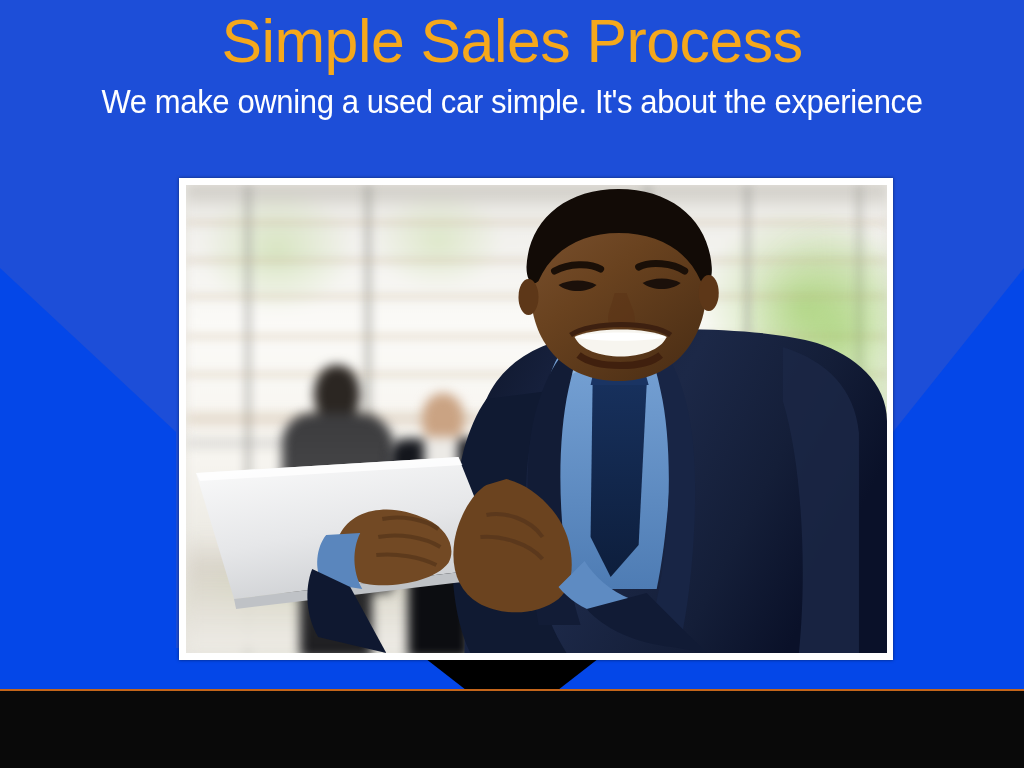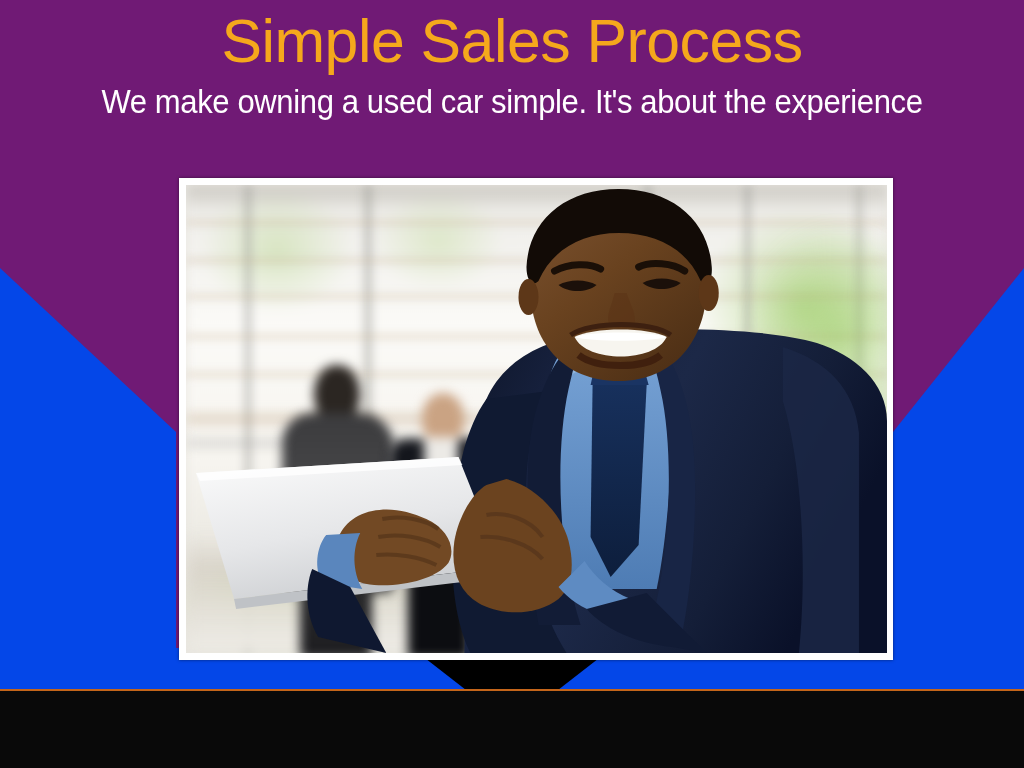--- a/index.html
+++ b/index.html
@@ -2,21 +2,21 @@
 <html><head>
 <meta charset="utf-8">
 <style>
   * { margin:0; padding:0; box-sizing:border-box; }
   html,body { width:1024px; height:768px; overflow:hidden; background:#000; }
   body { font-family:"Liberation Sans", sans-serif; }
 
   .stage {
     position:relative;
     width:1024px; height:768px;
-    background:#701a75;
+    background:#1d4ed8;
     overflow:hidden;
   }
 
   
   .header {
     position:absolute; left:0; top:0; width:1024px; height:145px;
     z-index:30;
     text-align:center;
   }
   .title {

